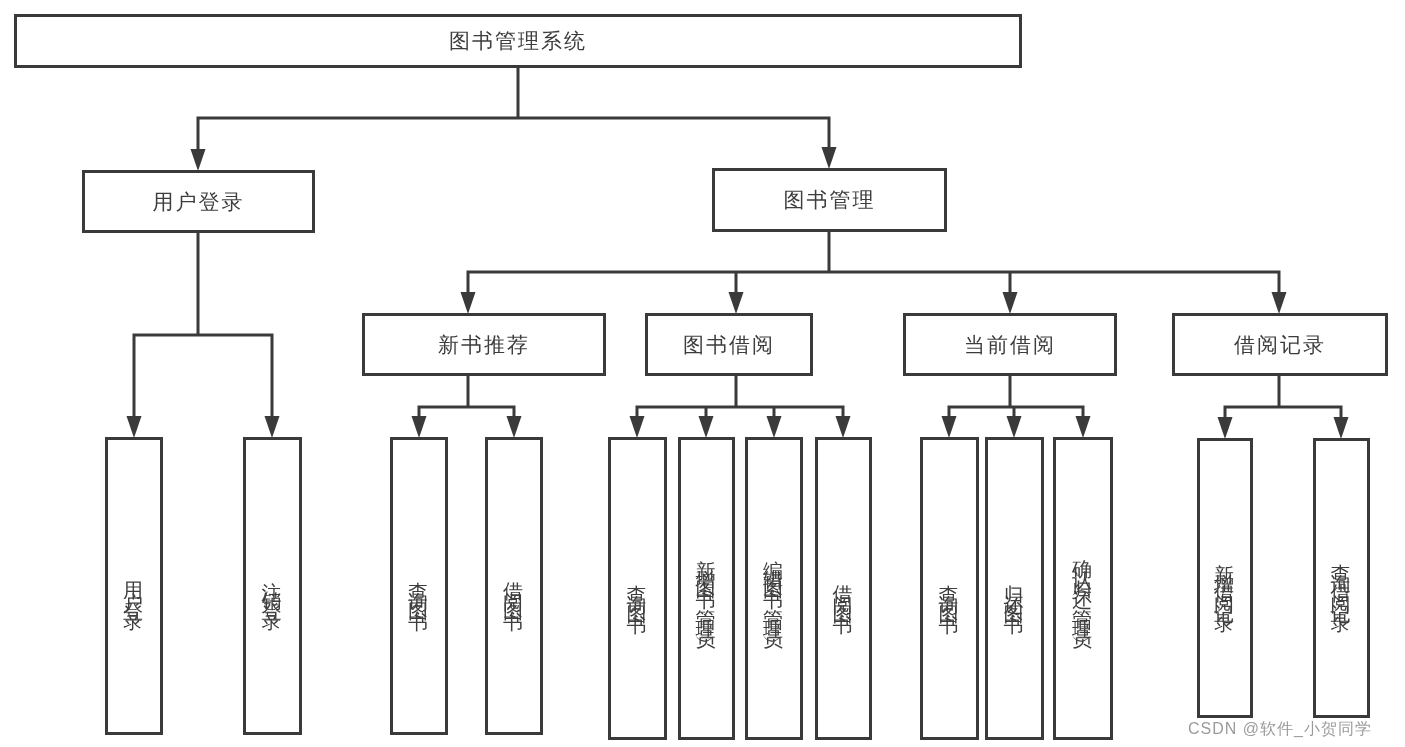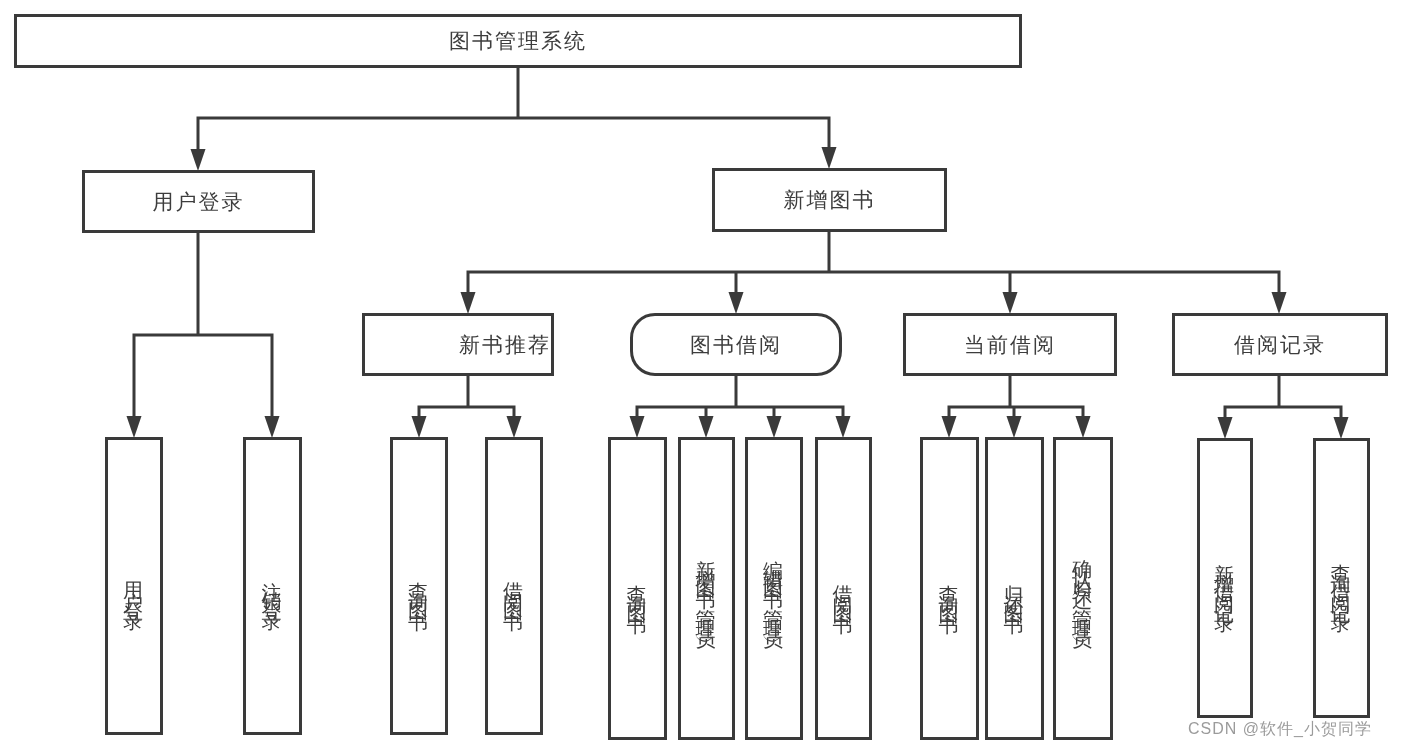--- a/index.html
+++ b/index.html
@@ -100,27 +100,27 @@
   </svg>
 
   <div class="node h" style="left:14px; top:14px; width:1008px; height:54px;">
     <span>图书管理系统</span>
   </div>
 
   <div class="node h" style="left:82px; top:170px; width:233px; height:63px;">
     <span>用户登录</span>
   </div>
   <div class="node h" style="left:712px; top:168px; width:235px; height:64px;">
-    <span>新增图书</span>
+    <span>图书管理</span>
   </div>
 
-  <div class="node h" style="left:362px; top:313px; width:192px; height:63px;justify-content:flex-end;">
+  <div class="node h" style="left:362px; top:313px; width:244px; height:63px;">
     <span>新书推荐</span>
   </div>
-  <div class="node h" style="left:630px; top:313px; width:212px; height:63px;border-radius:25px;">
+  <div class="node h" style="left:645px; top:313px; width:168px; height:63px;">
     <span>图书借阅</span>
   </div>
   <div class="node h" style="left:1172px; top:313px; width:216px; height:63px;">
     <span>借阅记录</span>
   </div>
   <div class="node h" style="left:903px; top:313px; width:214px; height:63px;">
     <span>当前借阅</span>
   </div>
 
   <div class="node leaf" style="left:105px; top:437px; width:58px; height:298px;">

